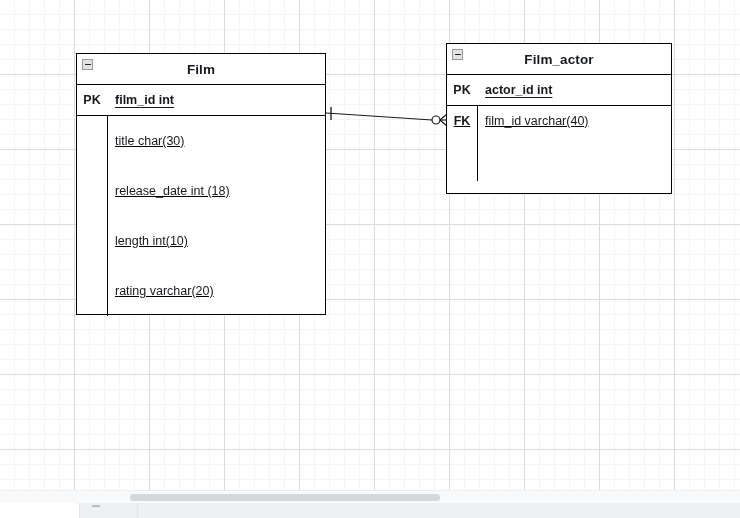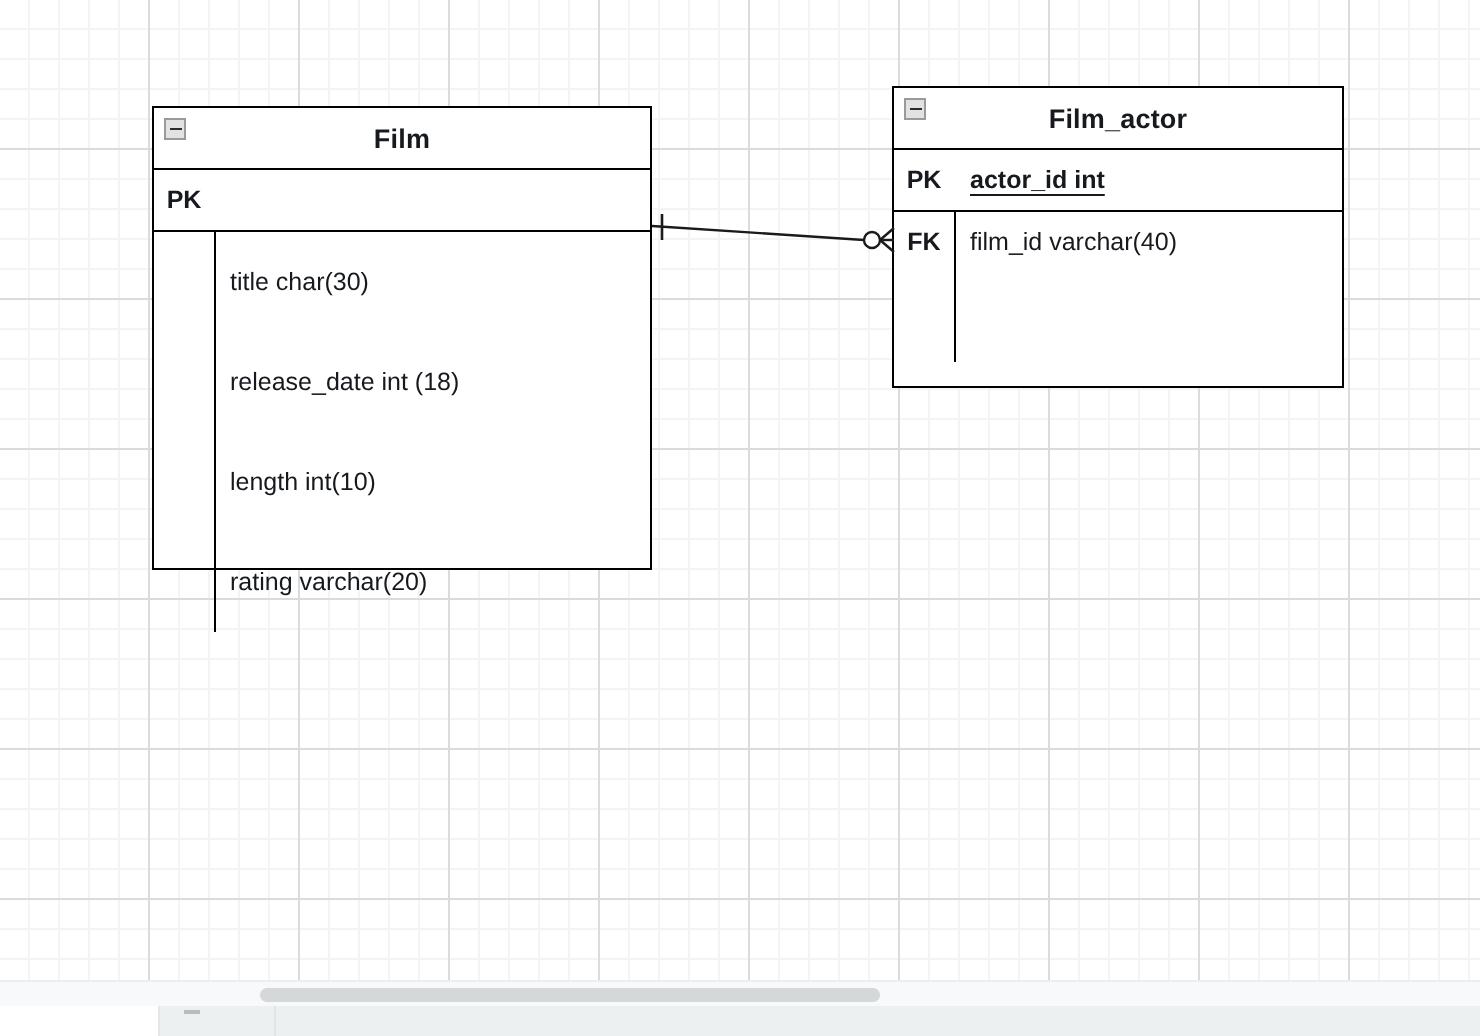--- a/index.html
+++ b/index.html
@@ -78,20 +78,21 @@
 
   .pk-row {
     position: relative;
     display: flex;
     height: 30px;
     border-bottom: 1.6px solid #000000;
     align-items: center;
   }
   .attr-rows {
     position: relative;
+    text-decoration: underline;
   }
   .attr-row {
     position: relative;
     display: flex;
     height: 50px;
     align-items: center;
   }
   .key-cell {
     width: 30px;
     flex: 0 0 30px;
@@ -181,31 +182,32 @@
   #bottom-panel .rest {
     flex: 1 1 auto;
     background: #ecf0f1;
   }
 </style>
 </head>
 <body>
 
 <div id="canvas">
 
-  <div class="entity" id="entity-film" style="left:76px; top:53px; width:250px; height:232px;">
+  <div class="entity" id="entity-film" style="left:76px; top:53px; width:250px; height:262px;">
 
     <div class="entity-header">
       <span class="collapse-icon">
           <i></i>
         </span>
       <span class="entity-title">Film</span>
     </div>
 
     <div class="pk-row">
       <span class="key-cell">PK</span>
+      <span class="name-cell">film_id int</span>
     </div>
 
     <div class="attr-rows">
       <div class="col-divider" style="top:0px; height:200px;"></div>
 
       <div class="attr-row">
         <span class="key-cell"></span>
         <span class="name-cell">title char(30)</span>
       </div>
       <div class="attr-row">

